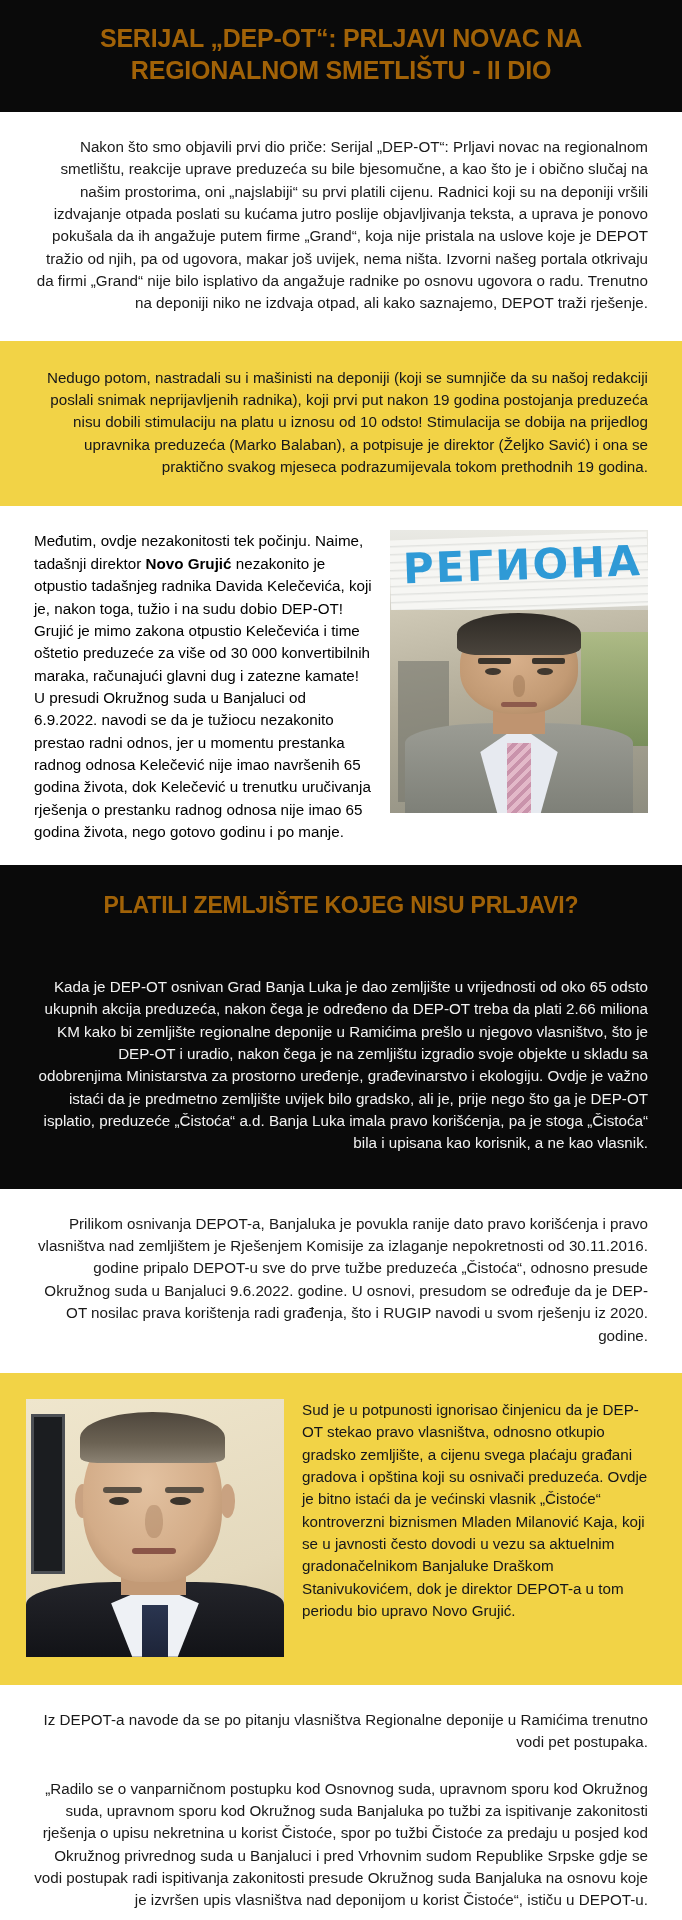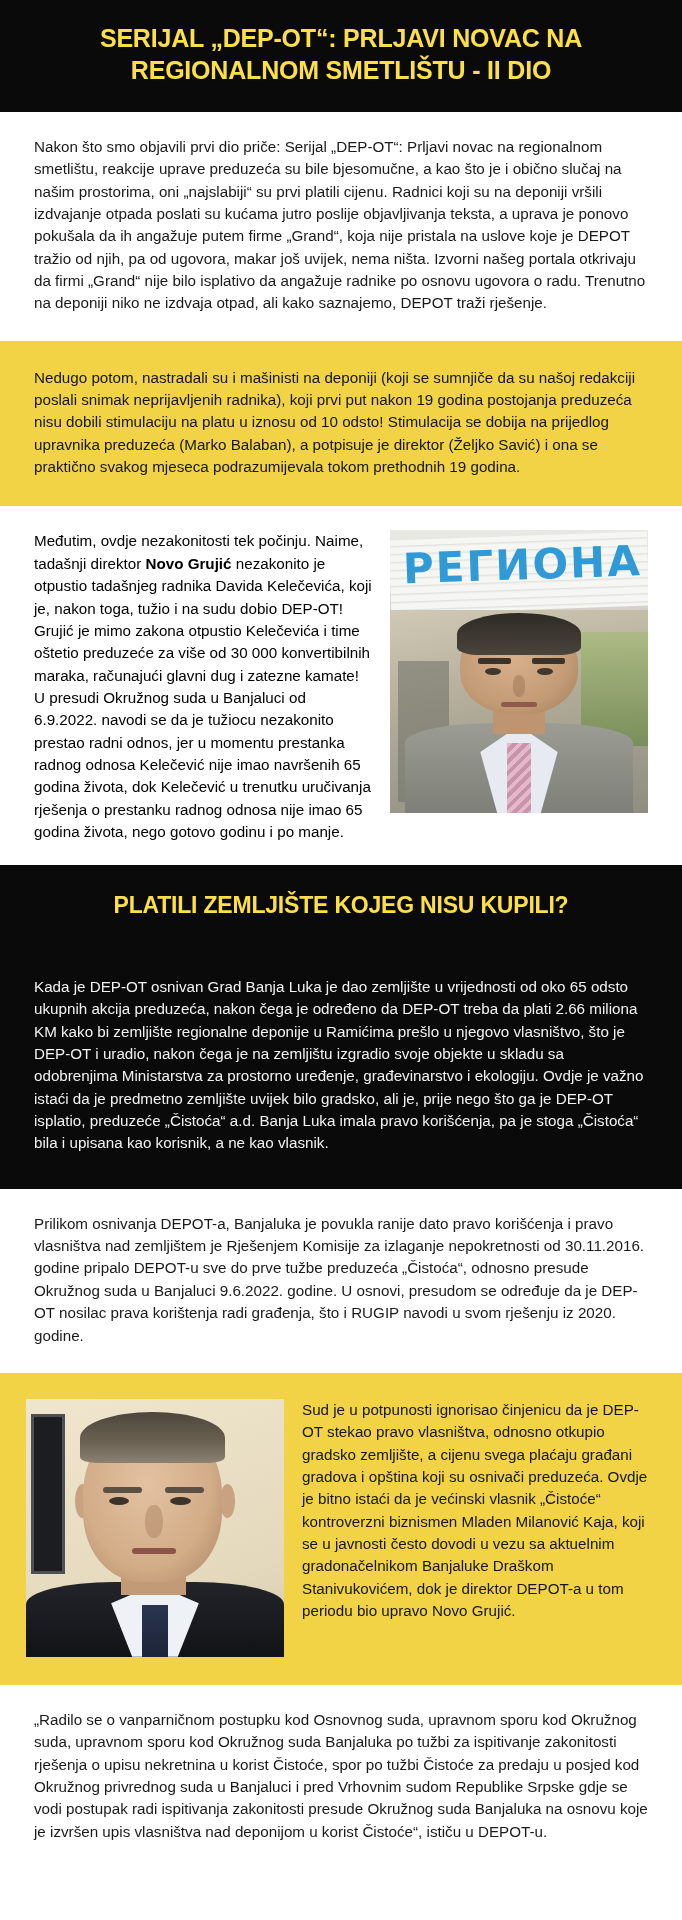--- a/index.html
+++ b/index.html
@@ -8,41 +8,42 @@
     background: #ffffff;
     font-family: "Liberation Sans", sans-serif;
   }
   body { width: 682px; }
 
   .page { width: 682px; position: relative; overflow: hidden; }
 
   
   .banner {
     background: #0a0a0a;
-    color: #fde047;
+    color: #a16207;
     text-align: center;
     font-weight: bold;
     letter-spacing: -0.2px;
   }
   .banner-1 {
     padding: 22px 48px 26px 48px;
     font-size: 25px;
     line-height: 1.28;
   }
   .banner-2 {
     padding: 26px 30px 26px 30px;
     font-size: 23px;
     line-height: 1.25;
   }
 
   
   .block {
     font-size: 15.2px;
     line-height: 1.47;
     color: #1a1a1a;
+    text-align: right;
   }
   .block.white {
     background: #ffffff;
     padding: 24px 34px 26px 34px;
   }
   .block.yellow {
     background: #f2d346;
     color: #15161a;
     padding: 26px 34px 28px 34px;
   }
@@ -267,21 +268,21 @@
       <div class="p1-hair"></div>
       <div class="p1-brow-l"></div>
       <div class="p1-brow-r"></div>
       <div class="p1-eye-l"></div>
       <div class="p1-eye-r"></div>
       <div class="p1-nose"></div>
       <div class="p1-mouth"></div>
     </div>
   </div>
 
-  <div class="banner banner-2">PLATILI ZEMLJIŠTE KOJEG NISU KUPILI?</div>
+  <div class="banner banner-2">PLATILI ZEMLJIŠTE KOJEG NISU PRLJAVI?</div>
 
   <div class="block black">
     <p>Kada je DEP-OT osnivan Grad Banja Luka je dao zemljište u vrijednosti od oko 65 odsto ukupnih akcija preduzeća, nakon čega je određeno da DEP-OT treba da plati 2.66 miliona KM kako bi zemljište regionalne deponije u Ramićima prešlo u njegovo vlasništvo, što je DEP-OT i uradio, nakon čega je na zemljištu izgradio svoje objekte u skladu sa odobrenjima Ministarstva za prostorno uređenje, građevinarstvo i ekologiju. Ovdje je važno istaći da je predmetno zemljište uvijek bilo gradsko, ali je, prije nego što ga je DEP-OT isplatio, preduzeće „Čistoća“ a.d. Banja Luka imala pravo korišćenja, pa je stoga „Čistoća“ bila i upisana kao korisnik, a ne kao vlasnik.</p>
   </div>
 
   <div class="block white">
     <p>Prilikom osnivanja DEPOT-a, Banjaluka je povukla ranije dato pravo korišćenja i pravo vlasništva nad zemljištem je Rješenjem Komisije za izlaganje nepokretnosti od 30.11.2016. godine pripalo DEPOT-u sve do prve tužbe preduzeća „Čistoća“, odnosno presude Okružnog suda u Banjaluci 9.6.2022. godine. U osnovi, presudom se određuje da je DEP-OT nosilac prava korištenja radi građenja, što i RUGIP navodi u svom rješenju iz 2020. godine.</p>
   </div>
 
   <div class="media-row yellow">
@@ -303,16 +304,17 @@
       <div class="p2-nose"></div>
       <div class="p2-mouth"></div>
     </div>
 
     <div class="media-col-text">
       <p>Sud je u potpunosti ignorisao činjenicu da je DEP-OT stekao pravo vlasništva, odnosno otkupio gradsko zemljište, a cijenu svega plaćaju građani gradova i opština koji su osnivači preduzeća. Ovdje je bitno istaći da je većinski vlasnik „Čistoće“ kontroverzni biznismen Mladen Milanović Kaja, koji se u javnosti često dovodi u vezu sa aktuelnim gradonačelnikom Banjaluke Draškom Stanivukovićem, dok je direktor DEPOT-a u tom periodu bio upravo Novo Grujić.</p>
     </div>
   </div>
 
   <div class="block white">
+    <p>Iz DEPOT-a navode da se po pitanju vlasništva Regionalne deponije u Ramićima trenutno vodi pet postupaka.</p>
     <p>„Radilo se o vanparničnom postupku kod Osnovnog suda, upravnom sporu kod Okružnog suda, upravnom sporu kod Okružnog suda Banjaluka po tužbi za ispitivanje zakonitosti rješenja o upisu nekretnina u korist Čistoće, spor po tužbi Čistoće za predaju u posjed kod Okružnog privrednog suda u Banjaluci i pred Vrhovnim sudom Republike Srpske gdje se vodi postupak radi ispitivanja zakonitosti presude Okružnog suda Banjaluka na osnovu koje je izvršen upis vlasništva nad deponijom u korist Čistoće“, ističu u DEPOT-u.</p>
   </div>
 
 </div>
 
 </body></html>

